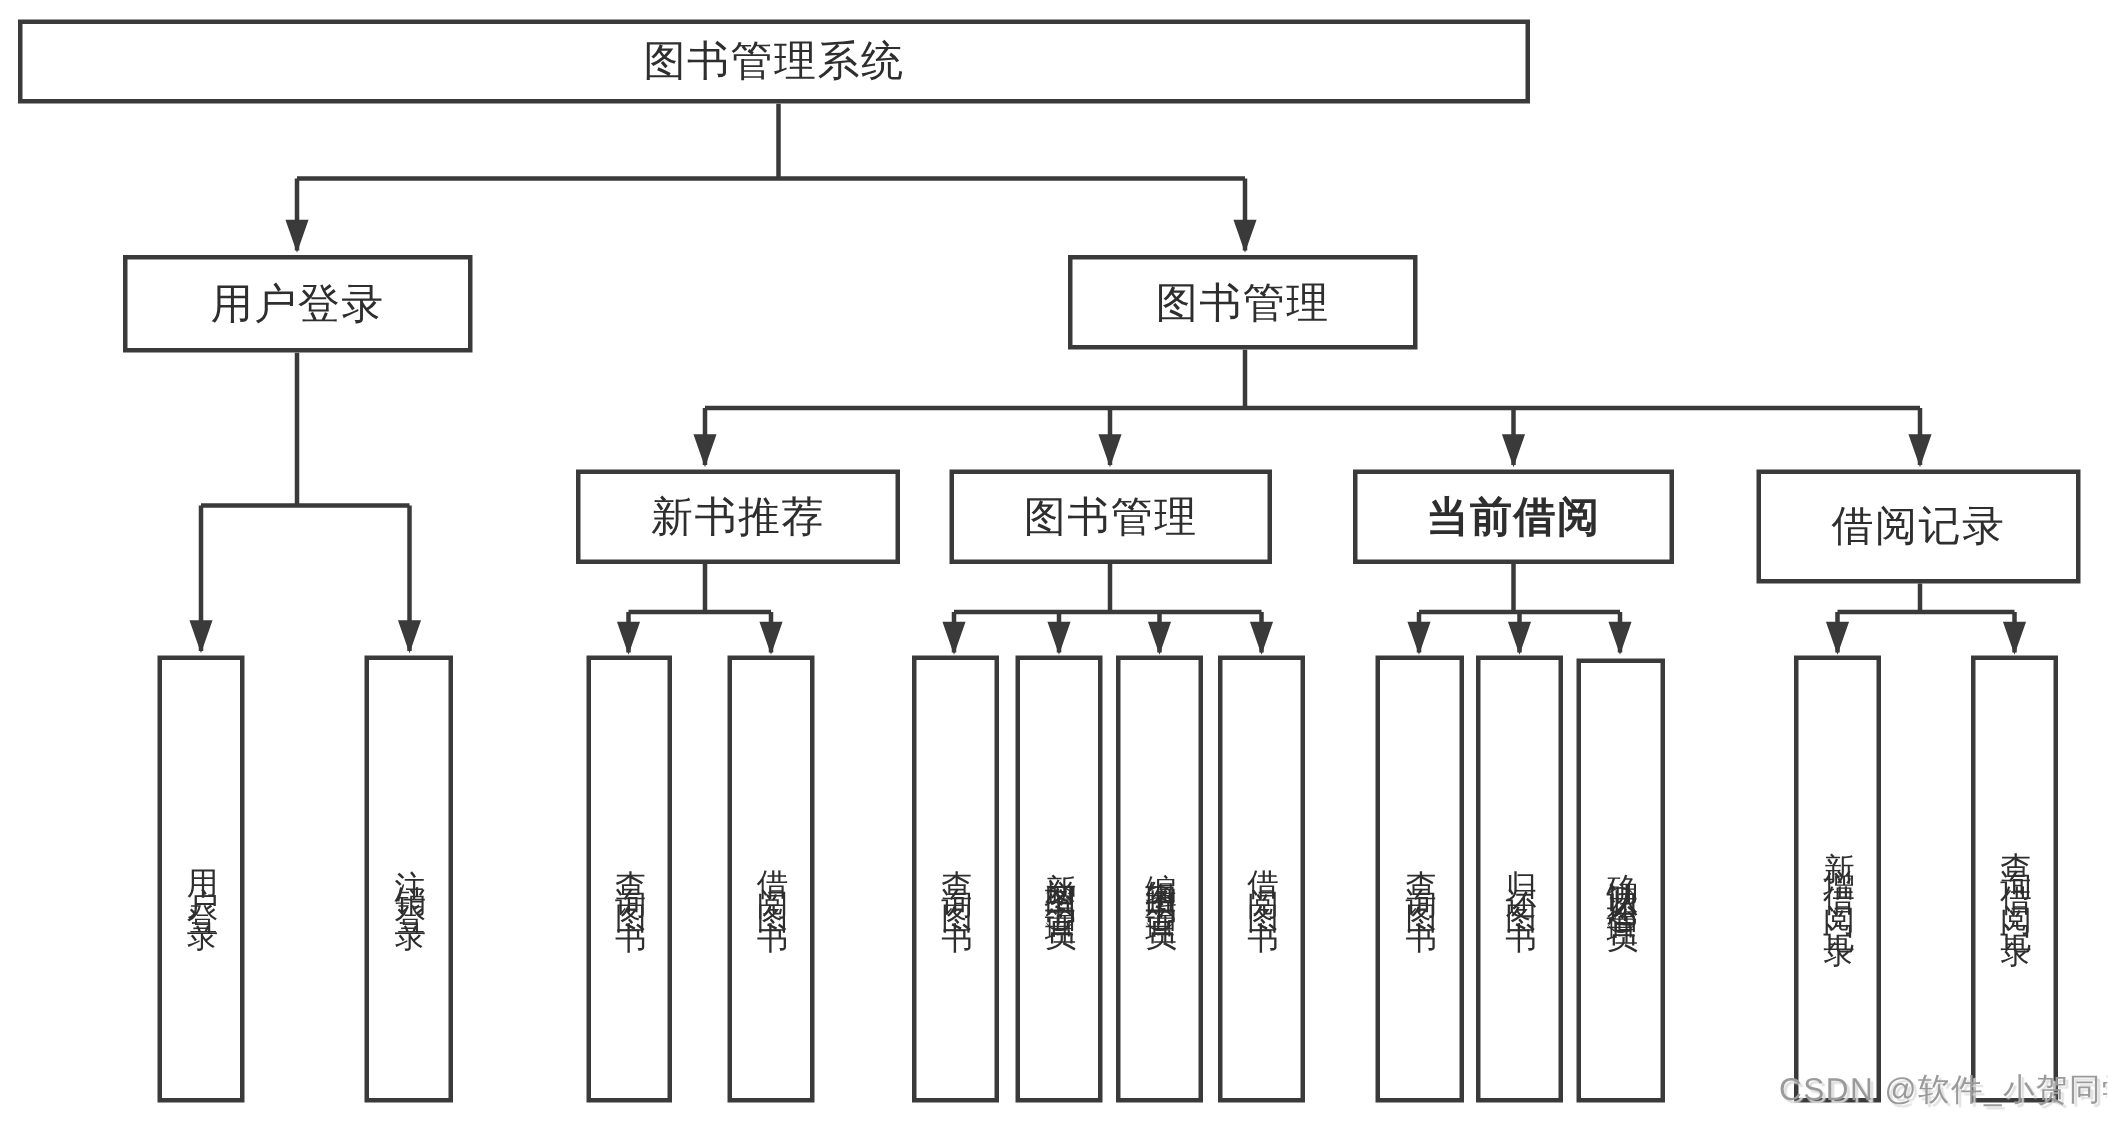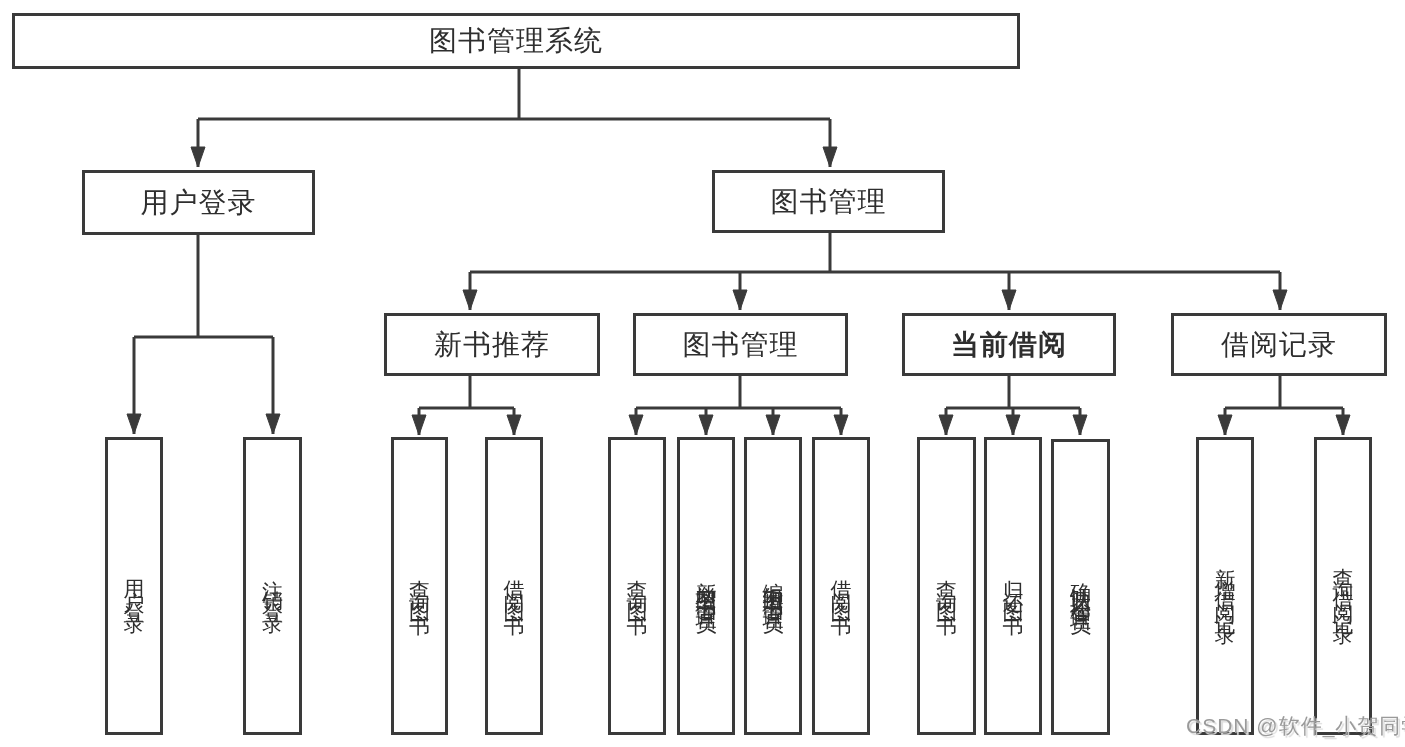--- a/index.html
+++ b/index.html
@@ -93,21 +93,21 @@
 
   <div class="node" style="left:362px;top:313px;width:216px;height:63px;margin-left:22px;">
     <span class="hlabel">新书推荐</span>
   </div>
   <div class="node" style="left:633px;top:313px;width:215px;height:63px;">
     <span class="hlabel">图书管理</span>
   </div>
   <div class="node" style="left:902px;top:313px;width:214px;height:63px;font-weight:bold;">
     <span class="hlabel">当前借阅</span>
   </div>
-  <div class="node" style="left:1171px;top:313px;width:216px;height:63px;">
+  <div class="node" style="left:1171px;top:313px;width:216px;height:76px;">
     <span class="hlabel">借阅记录</span>
   </div>
 
   <div class="node leaf" style="left:105px;top:437px;width:58px;height:298px;">
     <span>用户登录</span>
   </div>
   <div class="node leaf" style="left:243px;top:437px;width:59px;height:298px;">
     <span>注销登录</span>
   </div>
 

